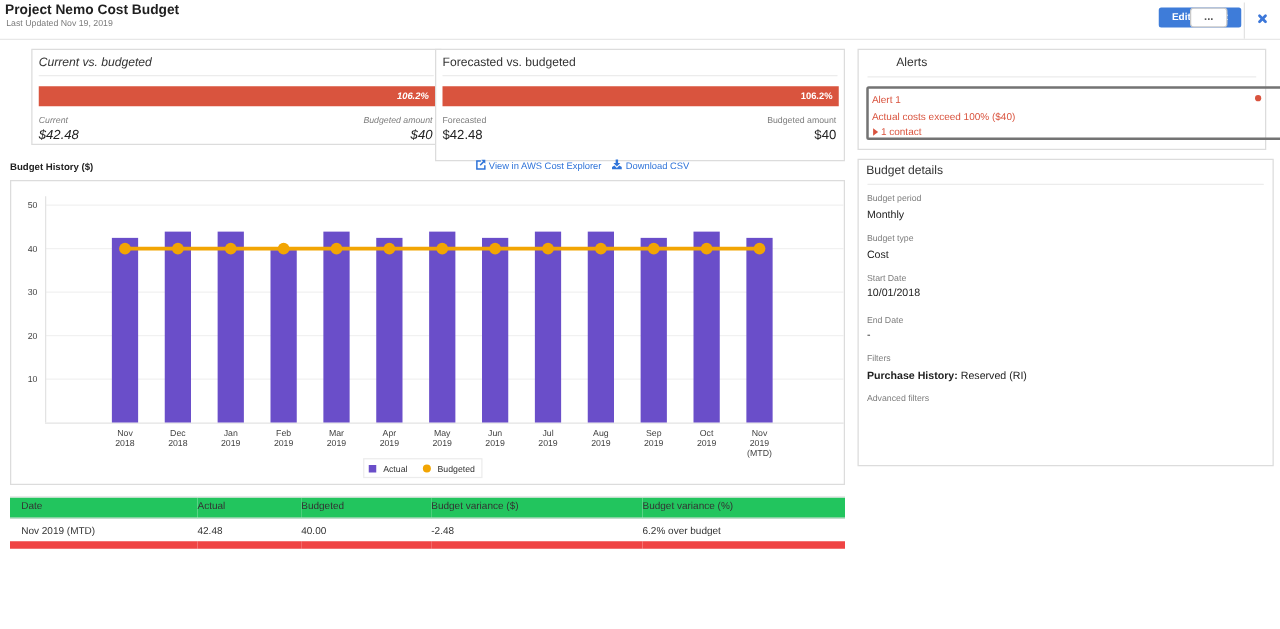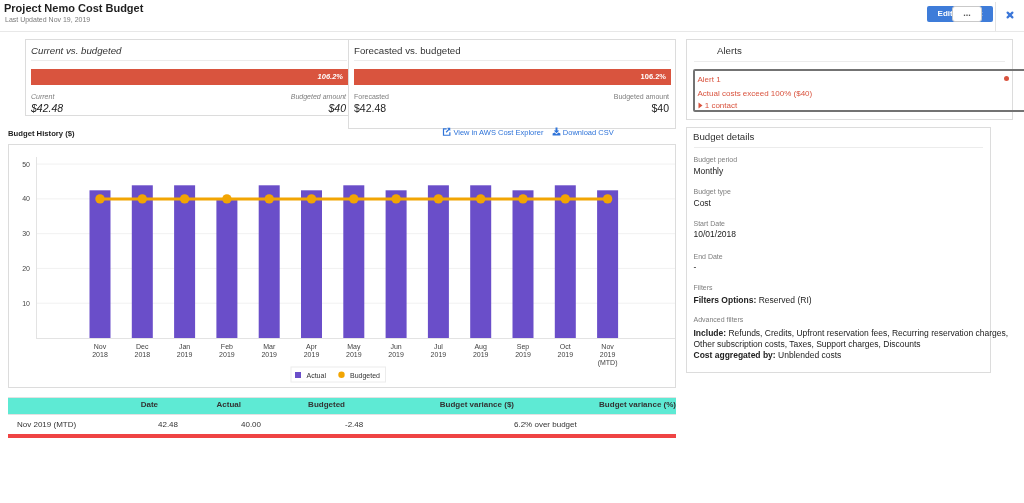--- a/index.html
+++ b/index.html
@@ -23,46 +23,46 @@
 .card-title { left:5px; top:5px; font-size:9.7px; color:#333; }
 .card-hr { left:5px; top:20px; right:5px; height:1px; background:#ececec; }
 .redbar { left:5px; top:29px; width:317px; height:16px; background:#d9543e; color:#fff; font-size:7.5px; font-weight:bold; text-align:right; line-height:16px; padding-right:5px; }
 .lab-l { left:5px; top:53px; font-size:7px; color:#7d7d7d; }
 .lab-r { right:6px; top:53px; font-size:7px; color:#7d7d7d; }
 .val-l { left:5px; top:61.5px; font-size:10.5px; color:#222; }
 .val-r { right:6px; top:61.5px; font-size:10.5px; color:#222; }
 
 
 .bh-title { left:8px; top:128.5px; font-size:7.7px; font-weight:bold; color:#1f1f1f; }
-.links { left:380px; top:127px; width:296px; text-align:center; font-size:7.5px; color:#2f74d9; white-space:nowrap; }
+.links { left:380px; top:127px; width:296px; text-align:left; font-size:7.5px; color:#2f74d9; white-space:nowrap; }
 .link { color:#2f74d9; text-decoration:none; }
 
 
 #chart { left:8px; top:144px; width:668px; height:244px; background:#fff; border:1px solid #dcdcdc; }
 
 
 #tbl { left:8px; top:397px; width:668px; border-collapse:collapse; font-size:8px; color:#333; }
-#tbl th { background:#5eead4; border:1px solid #e2e2e2; border-width:1px 0; font-weight:bold; text-align:right; height:17px; padding:0; line-height:8px; vertical-align:top; padding-top:2.5px; }
-#tbl td { border-bottom:4px solid #ef4444; height:21px; padding:0; font-weight:normal; vertical-align:top; padding-top:5px; }
+#tbl th { background:#22c55e; border:1px solid #e2e2e2; border-width:1px 0; font-weight:normal; text-align:left; height:17px; padding:0; line-height:8px; vertical-align:top; padding-top:2.5px; }
+#tbl td { border-bottom:6px solid #ef4444; height:21px; padding:0; font-weight:normal; vertical-align:top; padding-top:5px; }
 #tbl .c0 { padding-left:9px !important; width:150px; }
 #tbl .c1 { width:83px; }
 #tbl .c2 { width:104px; }
 #tbl .c3 { width:169px; }
 
 
 #alerts { left:686px; top:39px; width:327px; height:81px; }
 #alerts .t { left:0; top:5px; font-size:9.7px; color:#333;margin-left:30px; }
 #alerts .hr { left:7px; top:21px; right:7px; height:1px; background:#ececec; }
 .alertbox { left:6px; top:29px; width:362px; height:43px; border:2px solid #737373; border-radius:2px; }
 .a1 { left:2.5px; top:3.5px; font-size:8px; color:#d9533e; }
 .adot { left:308.5px; top:5px; width:5px; height:5px; border-radius:50%; background:#d9533e; }
 .a2 { left:2.5px; top:17.5px; font-size:8px; color:#d9533e; }
 .a3 { left:2.5px; top:29.5px; font-size:8px; color:#d9533e; }
 
-#details { left:686px; top:127px; width:305px; height:246px; }
+#details { left:686px; top:127px; width:333px; height:246px; }
 #details .t { left:6px; top:3px; font-size:9.7px; color:#333; }
 #details .hr { left:7px; top:18.5px; right:7px; height:1px; background:#ececec; }
 .dl { position:absolute; left:6.5px; font-size:7px; color:#7d7d7d; }
 .dv { position:absolute; left:6.5px; font-size:8.5px; color:#222; }
 </style>
 </head>
 <body>
 <div class="abs h1">Project Nemo Cost Budget</div>
 <div class="abs sub">Last Updated Nov 19, 2019</div>
 <div class="abs btn-blue">Edit Budget</div>
@@ -221,16 +221,15 @@
   <div class="abs hr"></div>
   <div class="dl" style="top:28px">Budget period</div>
   <div class="dv" style="top:37.5px">Monthly</div>
   <div class="dl" style="top:60px">Budget type</div>
   <div class="dv" style="top:69.5px">Cost</div>
   <div class="dl" style="top:92px">Start Date</div>
   <div class="dv" style="top:101px">10/01/2018</div>
   <div class="dl" style="top:124.5px">End Date</div>
   <div class="dv" style="top:133.5px">-</div>
   <div class="dl" style="top:156px">Filters</div>
-  <div class="dv" style="top:166.5px"><b>Filters Options:</b> Reserved (RI)</div>
+  <div class="dv" style="top:166.5px"><b>Purchase History:</b> Reserved (RI)</div>
   <div class="dl" style="top:187.5px">Advanced filters</div>
-  <div class="dv" style="top:199.5px; width:318px; line-height:11.1px"><b>Include:</b> Refunds, Credits, Upfront reservation fees, Recurring reservation charges,<br>Other subscription costs, Taxes, Support charges, Discounts<br><b>Cost aggregated by:</b> Unblended costs</div>
 </div>
 
 </body></html>

